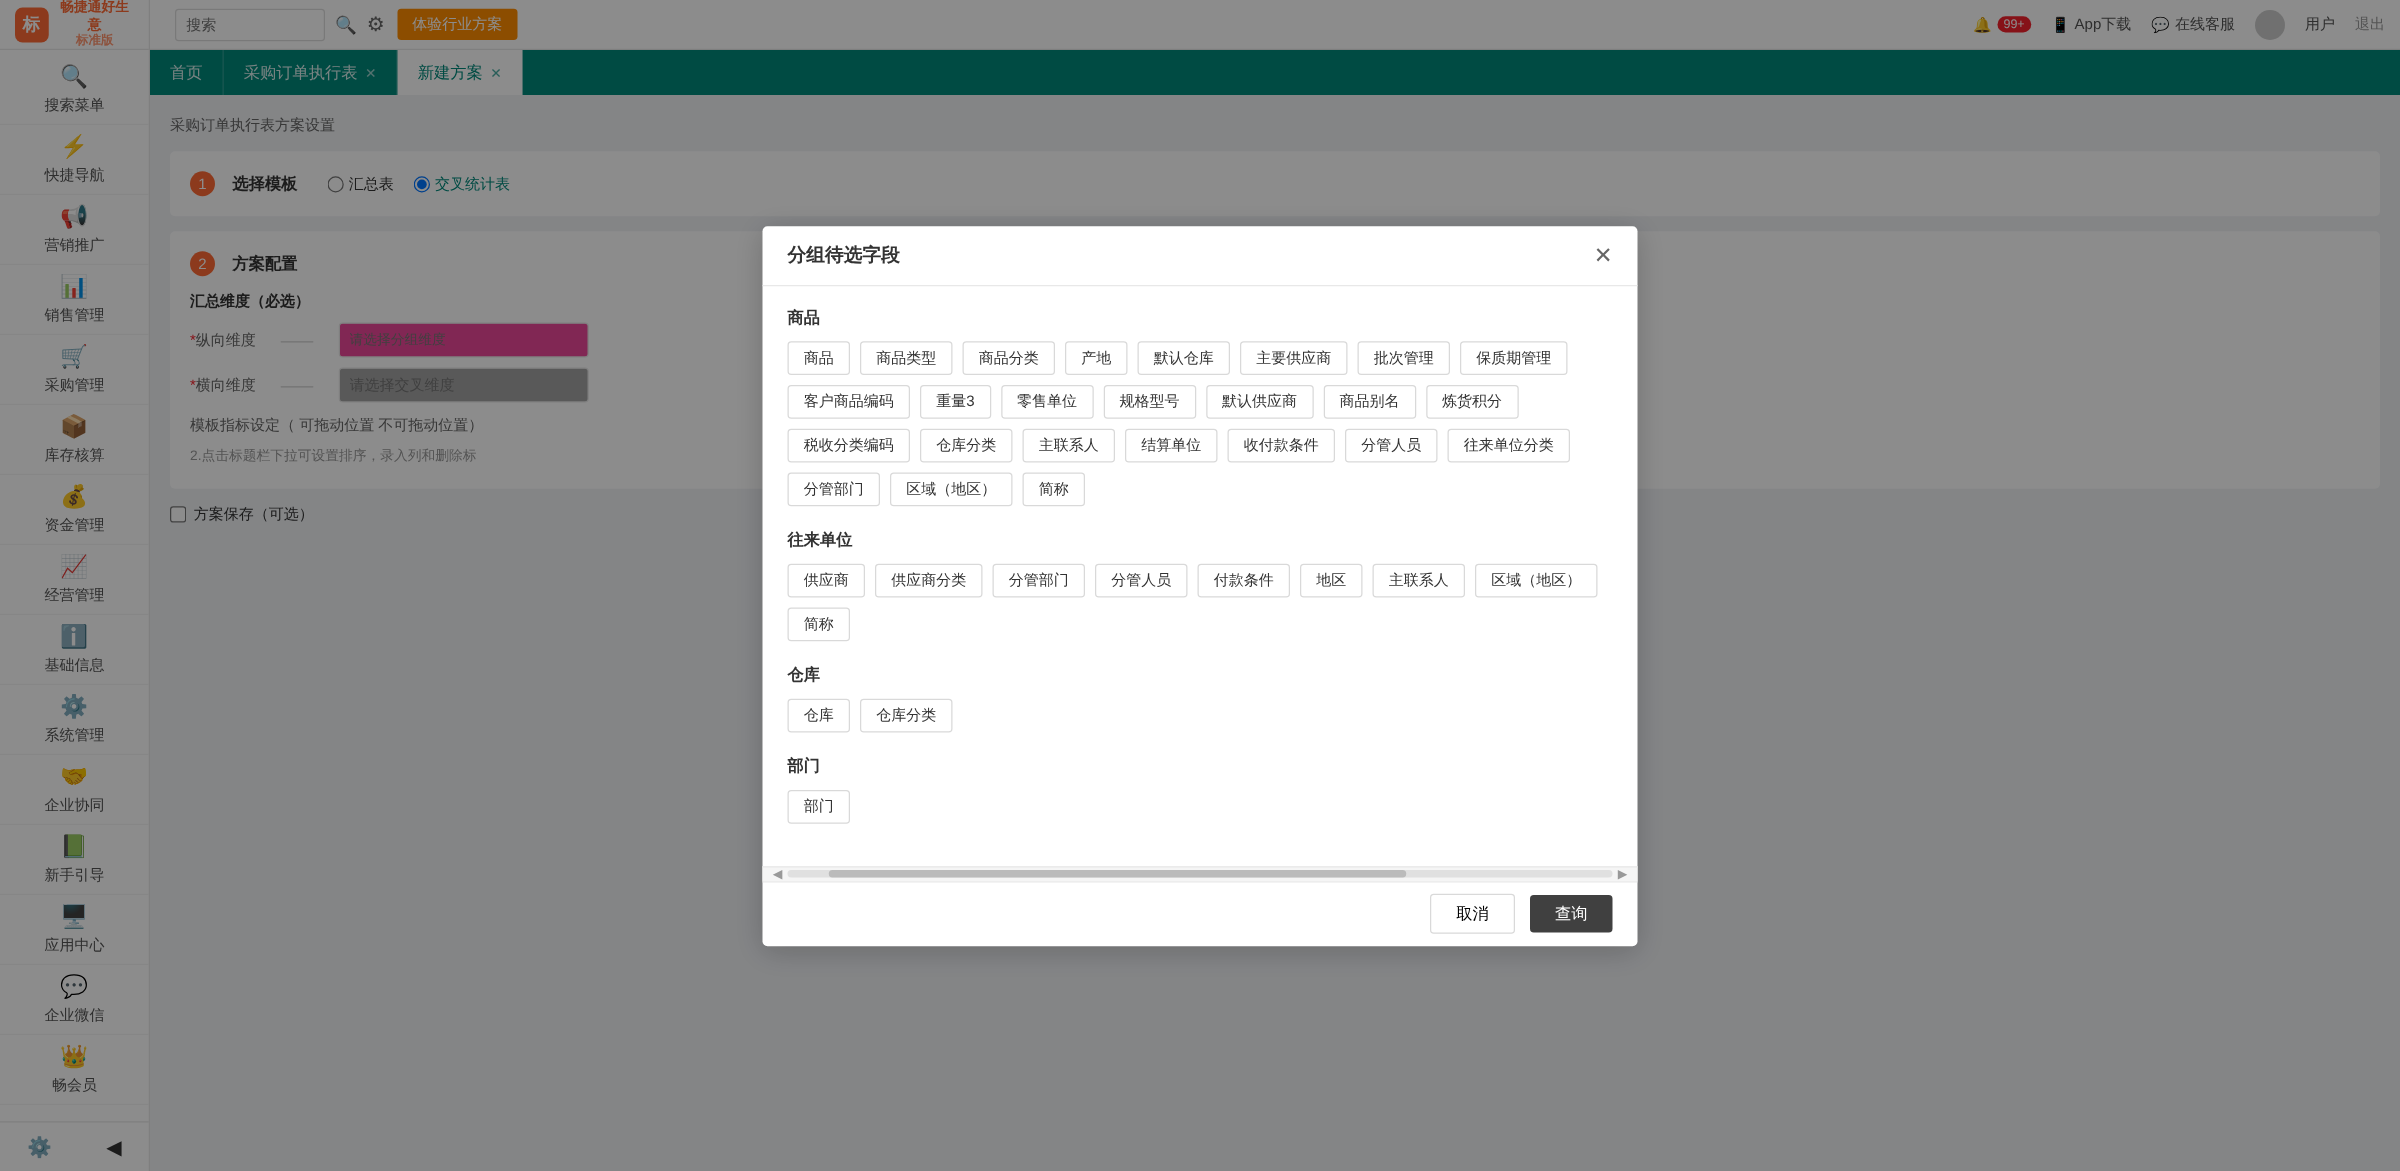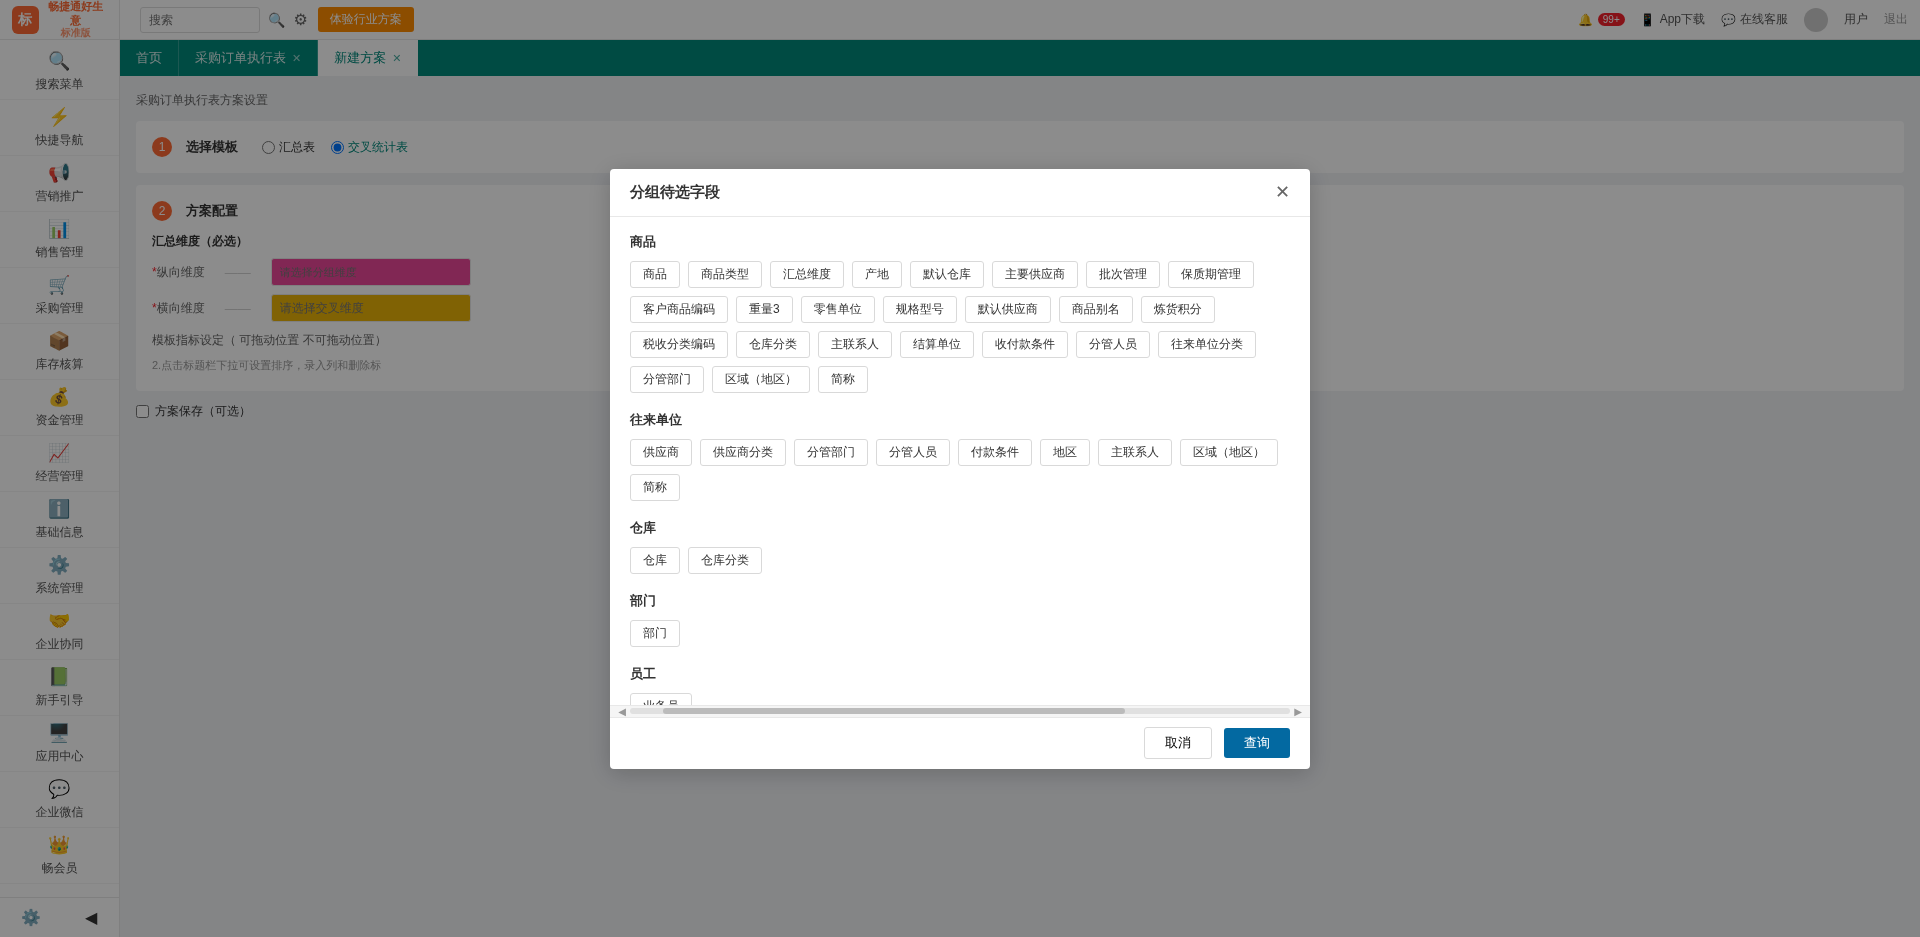--- a/index.html
+++ b/index.html
@@ -185,21 +185,21 @@
 
     
     .btn-cancel {
       padding: 6px 20px;
       border: 1px solid #d9d9d9;
       background: #fff; border-radius: 3px;
       cursor: pointer; font-size: 13px; font-family: Liberation Serif, serif;
     }
     .btn-confirm {
       padding: 6px 20px;
-      background: #0369a1; color: #fff;
+      background: #404040; color: #fff;
       border: none; border-radius: 3px;
       cursor: pointer; font-size: 13px;
     }
 
     
     .page-section {
       background: #fff;
       border-radius: 4px;
       padding: 16px;
       margin-bottom: 12px;
@@ -397,21 +397,21 @@
 
     <div class="form-row">
       <span class="form-label"><span style="color:#f5222d;">*</span>纵向维度</span>
       <span style="color:#ccc;margin:0 4px;">——</span>
       <input type="text" placeholder="请选择分组维度" style="width: 200px; height: 28px; border: 1px solid rgb(232, 232, 232); border-radius: 3px; padding: 0px 8px; font-size: 11px; background: #ec4899;">
     </div>
 
     <div class="form-row">
       <span class="form-label"><span style="color:#f5222d;">*</span>横向维度</span>
       <span style="color:#ccc;margin:0 4px;">——</span>
-      <input type="text" placeholder="请选择交叉维度" style="width: 200px; height: 28px; border: 1px solid rgb(232, 232, 232); border-radius: 3px; padding: 0px 8px; font-size: 12px; background: #eab308;">
+      <input type="text" placeholder="请选择交叉维度" style="width: 200px; height: 28px; border: 1px solid rgb(232, 232, 232); border-radius: 3px; padding: 0px 8px; font-size: 12px; background: #a3a3a3;">
     </div>
 
     <div style="font-size:12px;color:#666;margin:10px 0 8px;">模板指标设定（ 可拖动位置  不可拖动位置）</div>
 
 
     <div class="hint-text">
       <div>2.点击标题栏下拉可设置排序，录入列和删除标</div>
     </div>
   </div>
 
@@ -426,21 +426,21 @@
     <div class="modal-header">
       <span>分组待选字段</span>
       <button class="modal-close">✕</button>
     </div>
     <div class="modal-body" id="modal-body">
         <div class="field-section">
           <div class="field-section-title">商品</div>
           <div class="field-tags">
             <div class="field-tag">商品</div>
             <div class="field-tag">商品类型</div>
-            <div class="field-tag">汇总维度</div>
+            <div class="field-tag">商品分类</div>
             <div class="field-tag">产地</div>
             <div class="field-tag">默认仓库</div>
             <div class="field-tag">主要供应商</div>
             <div class="field-tag">批次管理</div>
             <div class="field-tag">保质期管理</div>
             <div class="field-tag">客户商品编码</div>
             <div class="field-tag">重量3</div>
             <div class="field-tag">零售单位</div>
             <div class="field-tag">规格型号</div>
             <div class="field-tag">默认供应商</div>
@@ -478,26 +478,20 @@
             <div class="field-tag">仓库</div>
             <div class="field-tag">仓库分类</div>
           </div>
         </div>
         <div class="field-section">
           <div class="field-section-title">部门</div>
           <div class="field-tags">
             <div class="field-tag">部门</div>
           </div>
         </div>
-        <div class="field-section">
-          <div class="field-section-title">员工</div>
-          <div class="field-tags">
-            <div class="field-tag">业务员</div>
-          </div>
-        </div>
       </div>
     <div style="height:12px;background:#f5f5f5;border-top:1px solid #e8e8e8;display:flex;align-items:center;padding:0 4px;">
       <div style="width:16px;text-align:center;color:#999;font-size:10px;">◀</div>
       <div style="flex:1;height:6px;background:#e0e0e0;border-radius:3px;position:relative;">
         <div style="position:absolute;left:5%;width:70%;height:100%;background:#bbb;border-radius:3px;"></div>
       </div>
       <div style="width:16px;text-align:center;color:#999;font-size:10px;">▶</div>
     </div>
     <div class="modal-footer">
       <button class="btn-cancel">取消</button>

